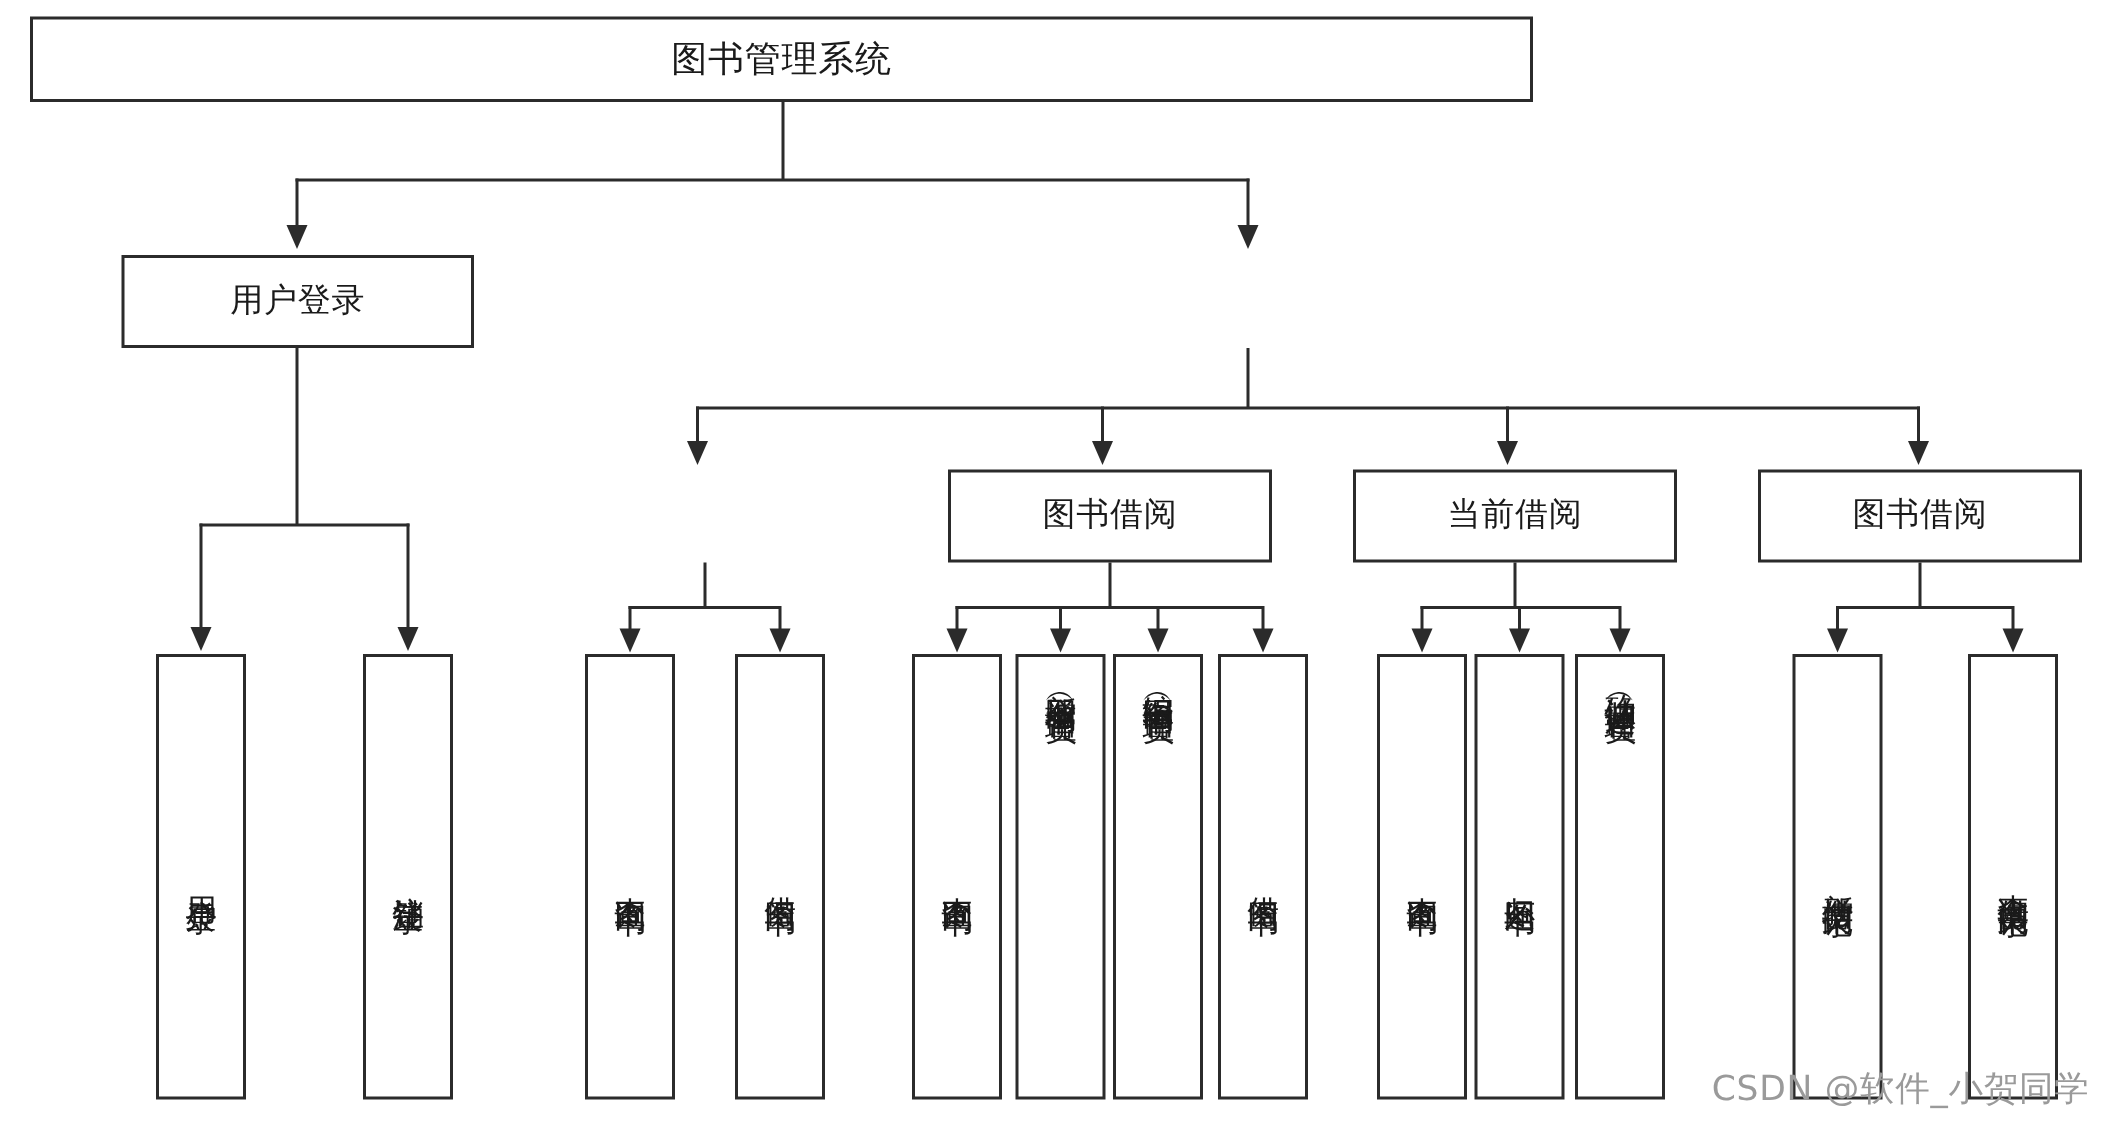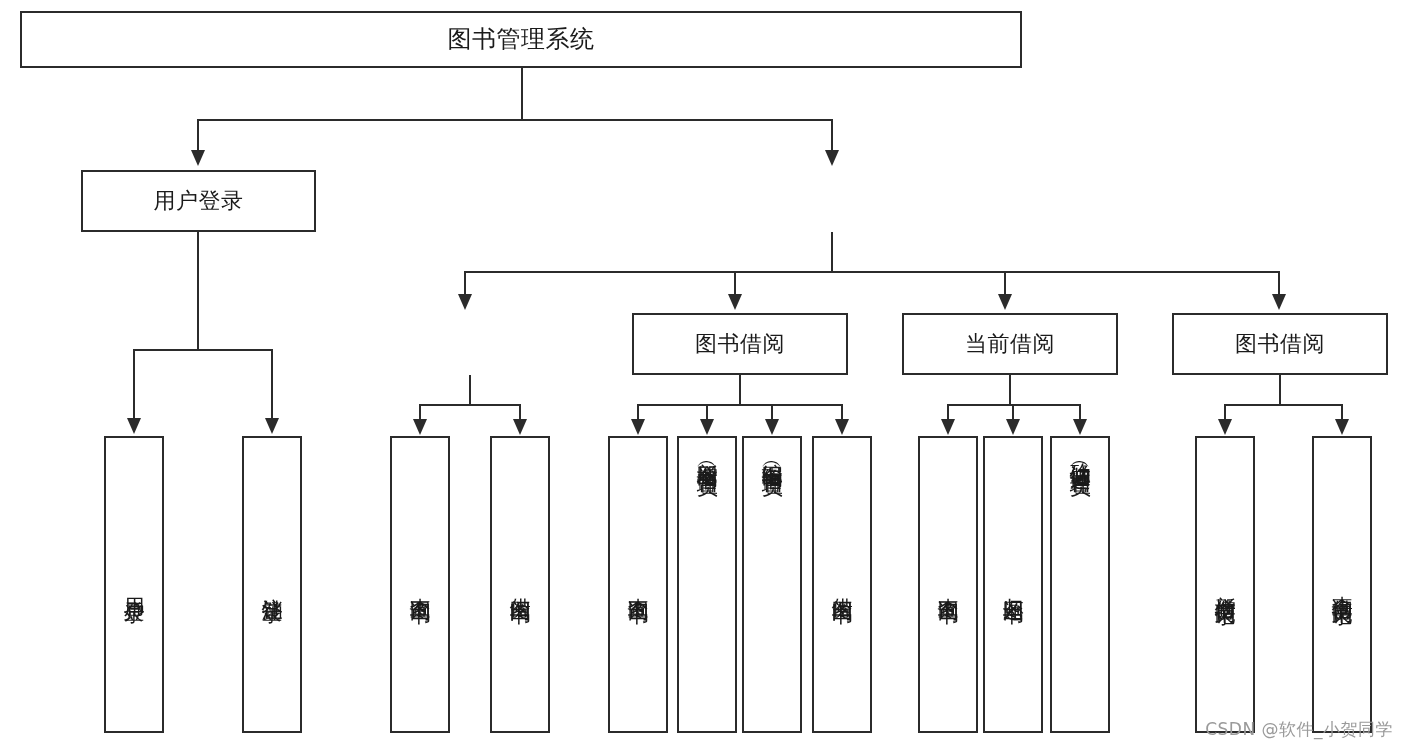--- a/index.html
+++ b/index.html
@@ -64,21 +64,21 @@
     width: 0;
     height: 0;
     border-left: 7px solid transparent;
     border-right: 7px solid transparent;
     border-top: 16px solid #2b2b2b;
   }
   #watermark {
     position: absolute;
     right: 12px;
     bottom: 6px;
-    font-size: 17px;
+    font-size: 23px;
     color: #9a9a9a;
     letter-spacing: 0.5px;
     user-select: none;
   }
 </style>
 </head>
 <body>
 
 <div id="canvas">
 

